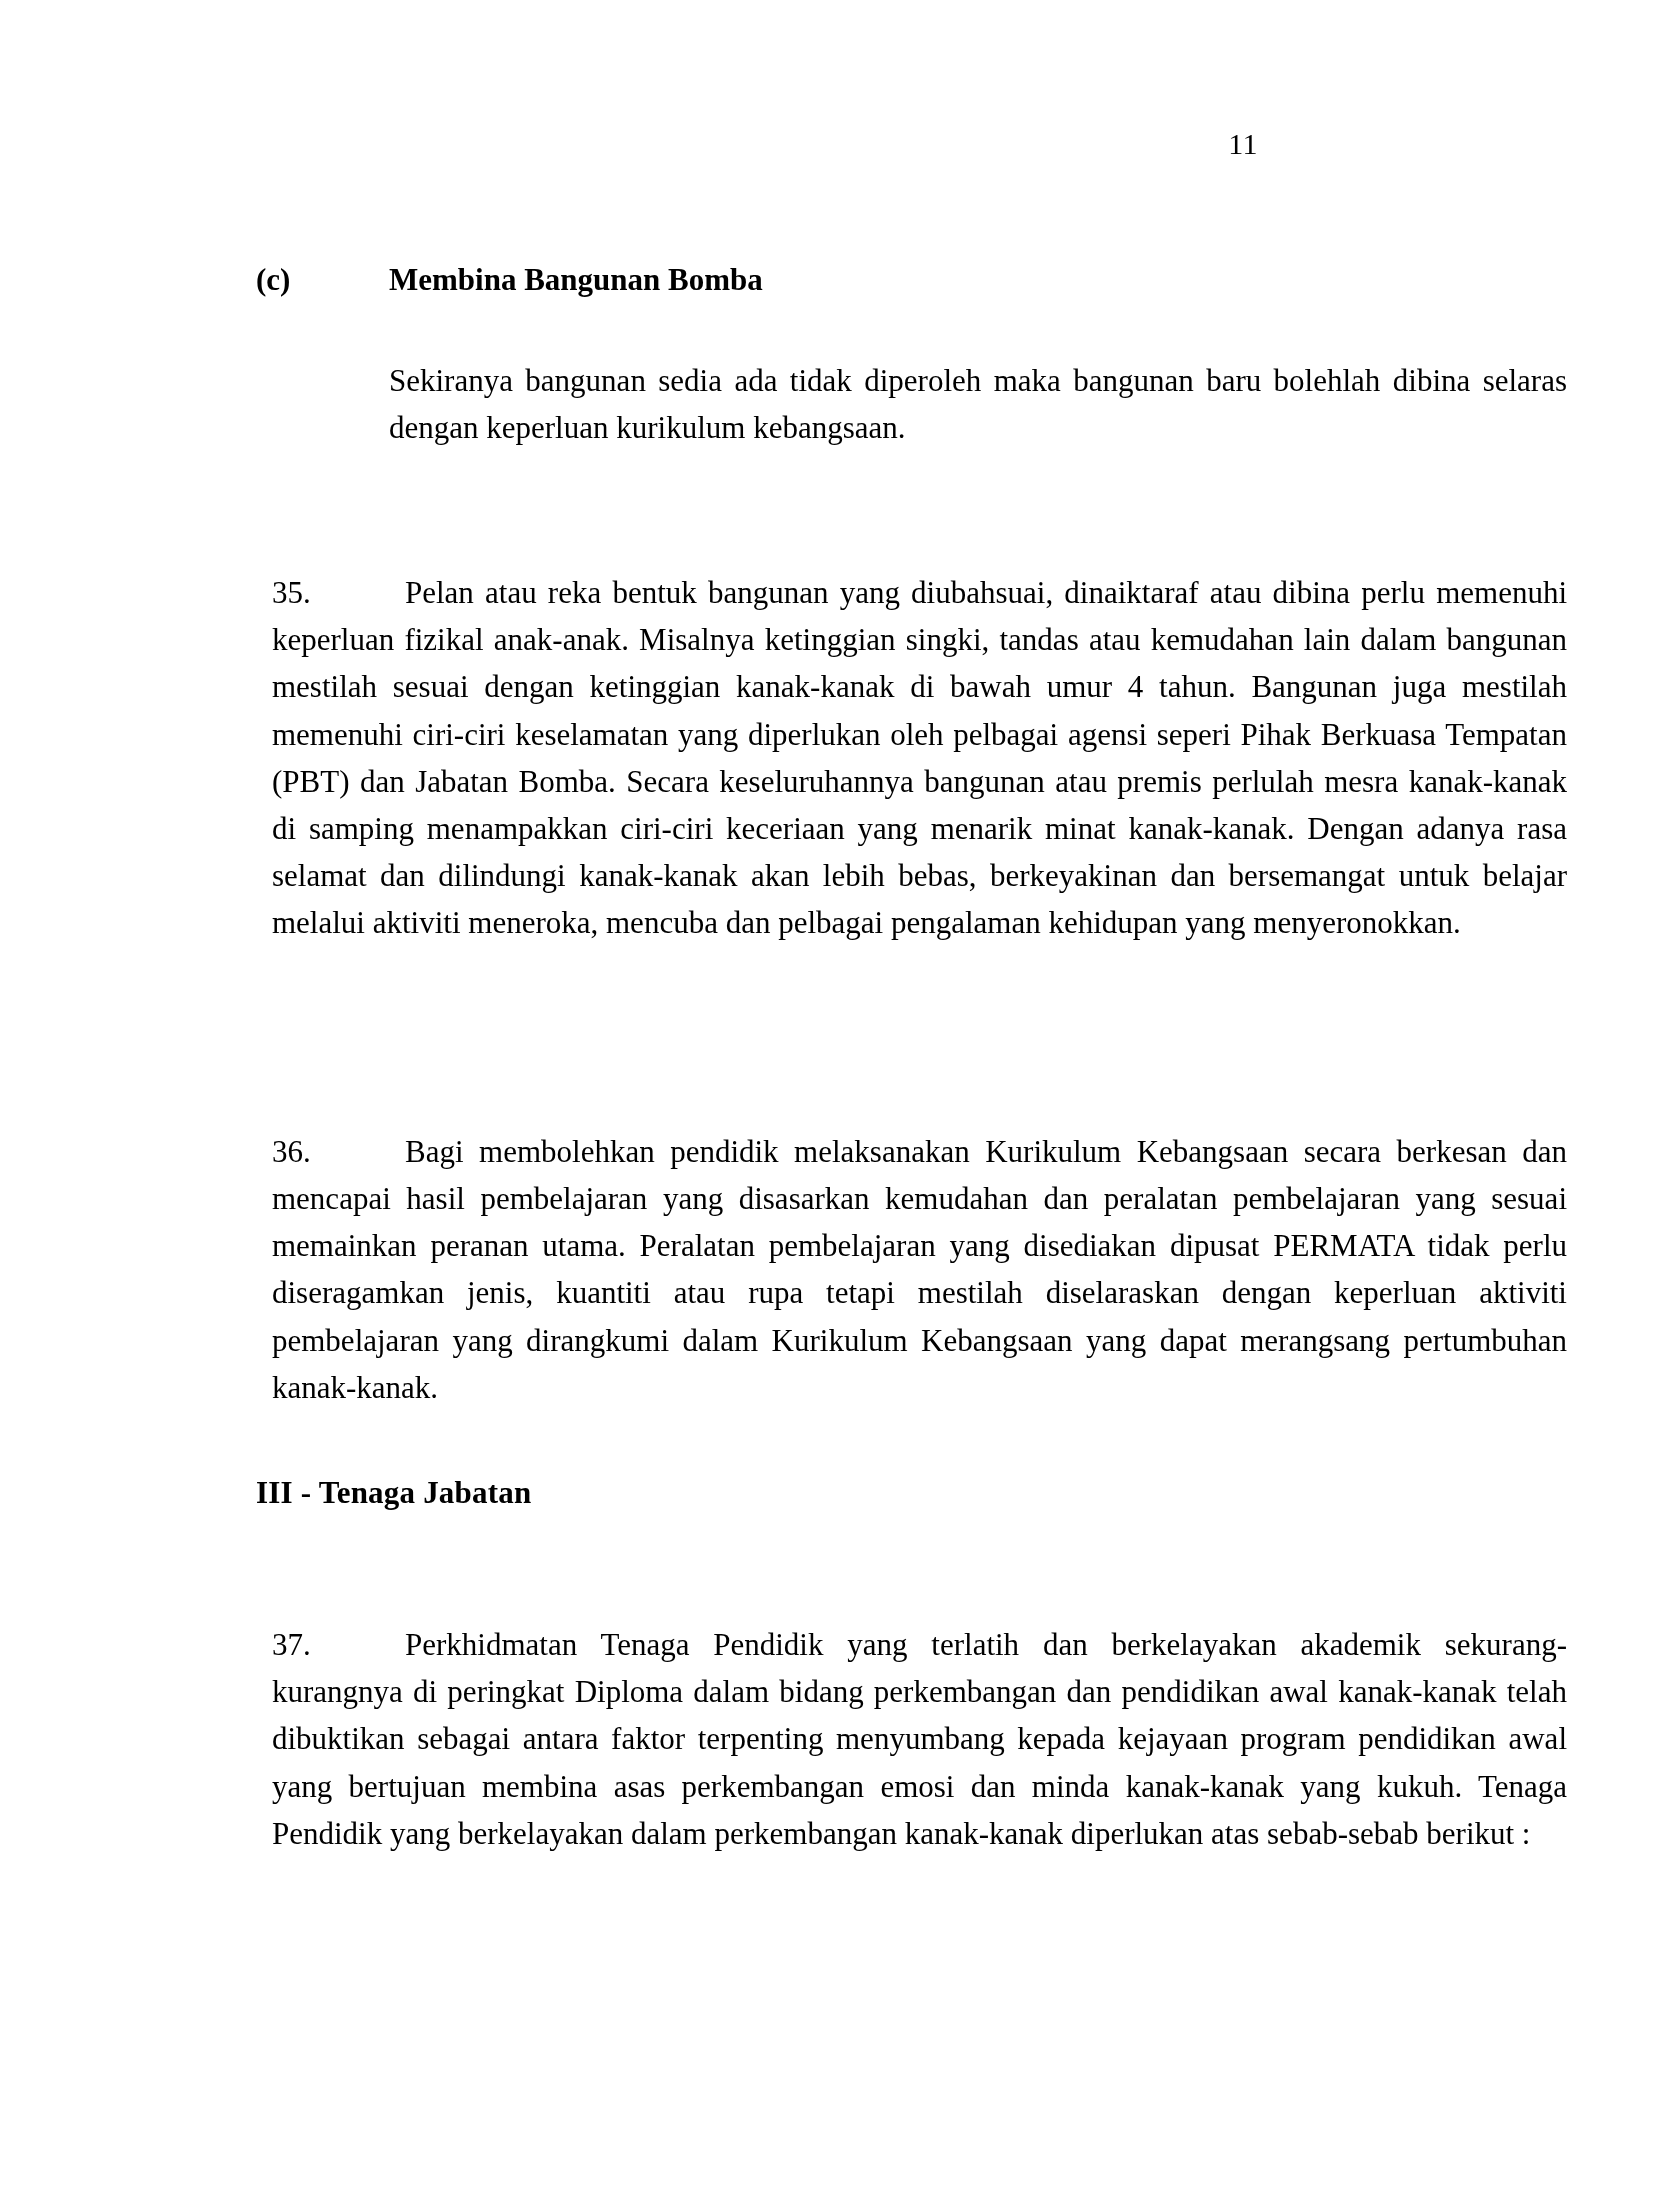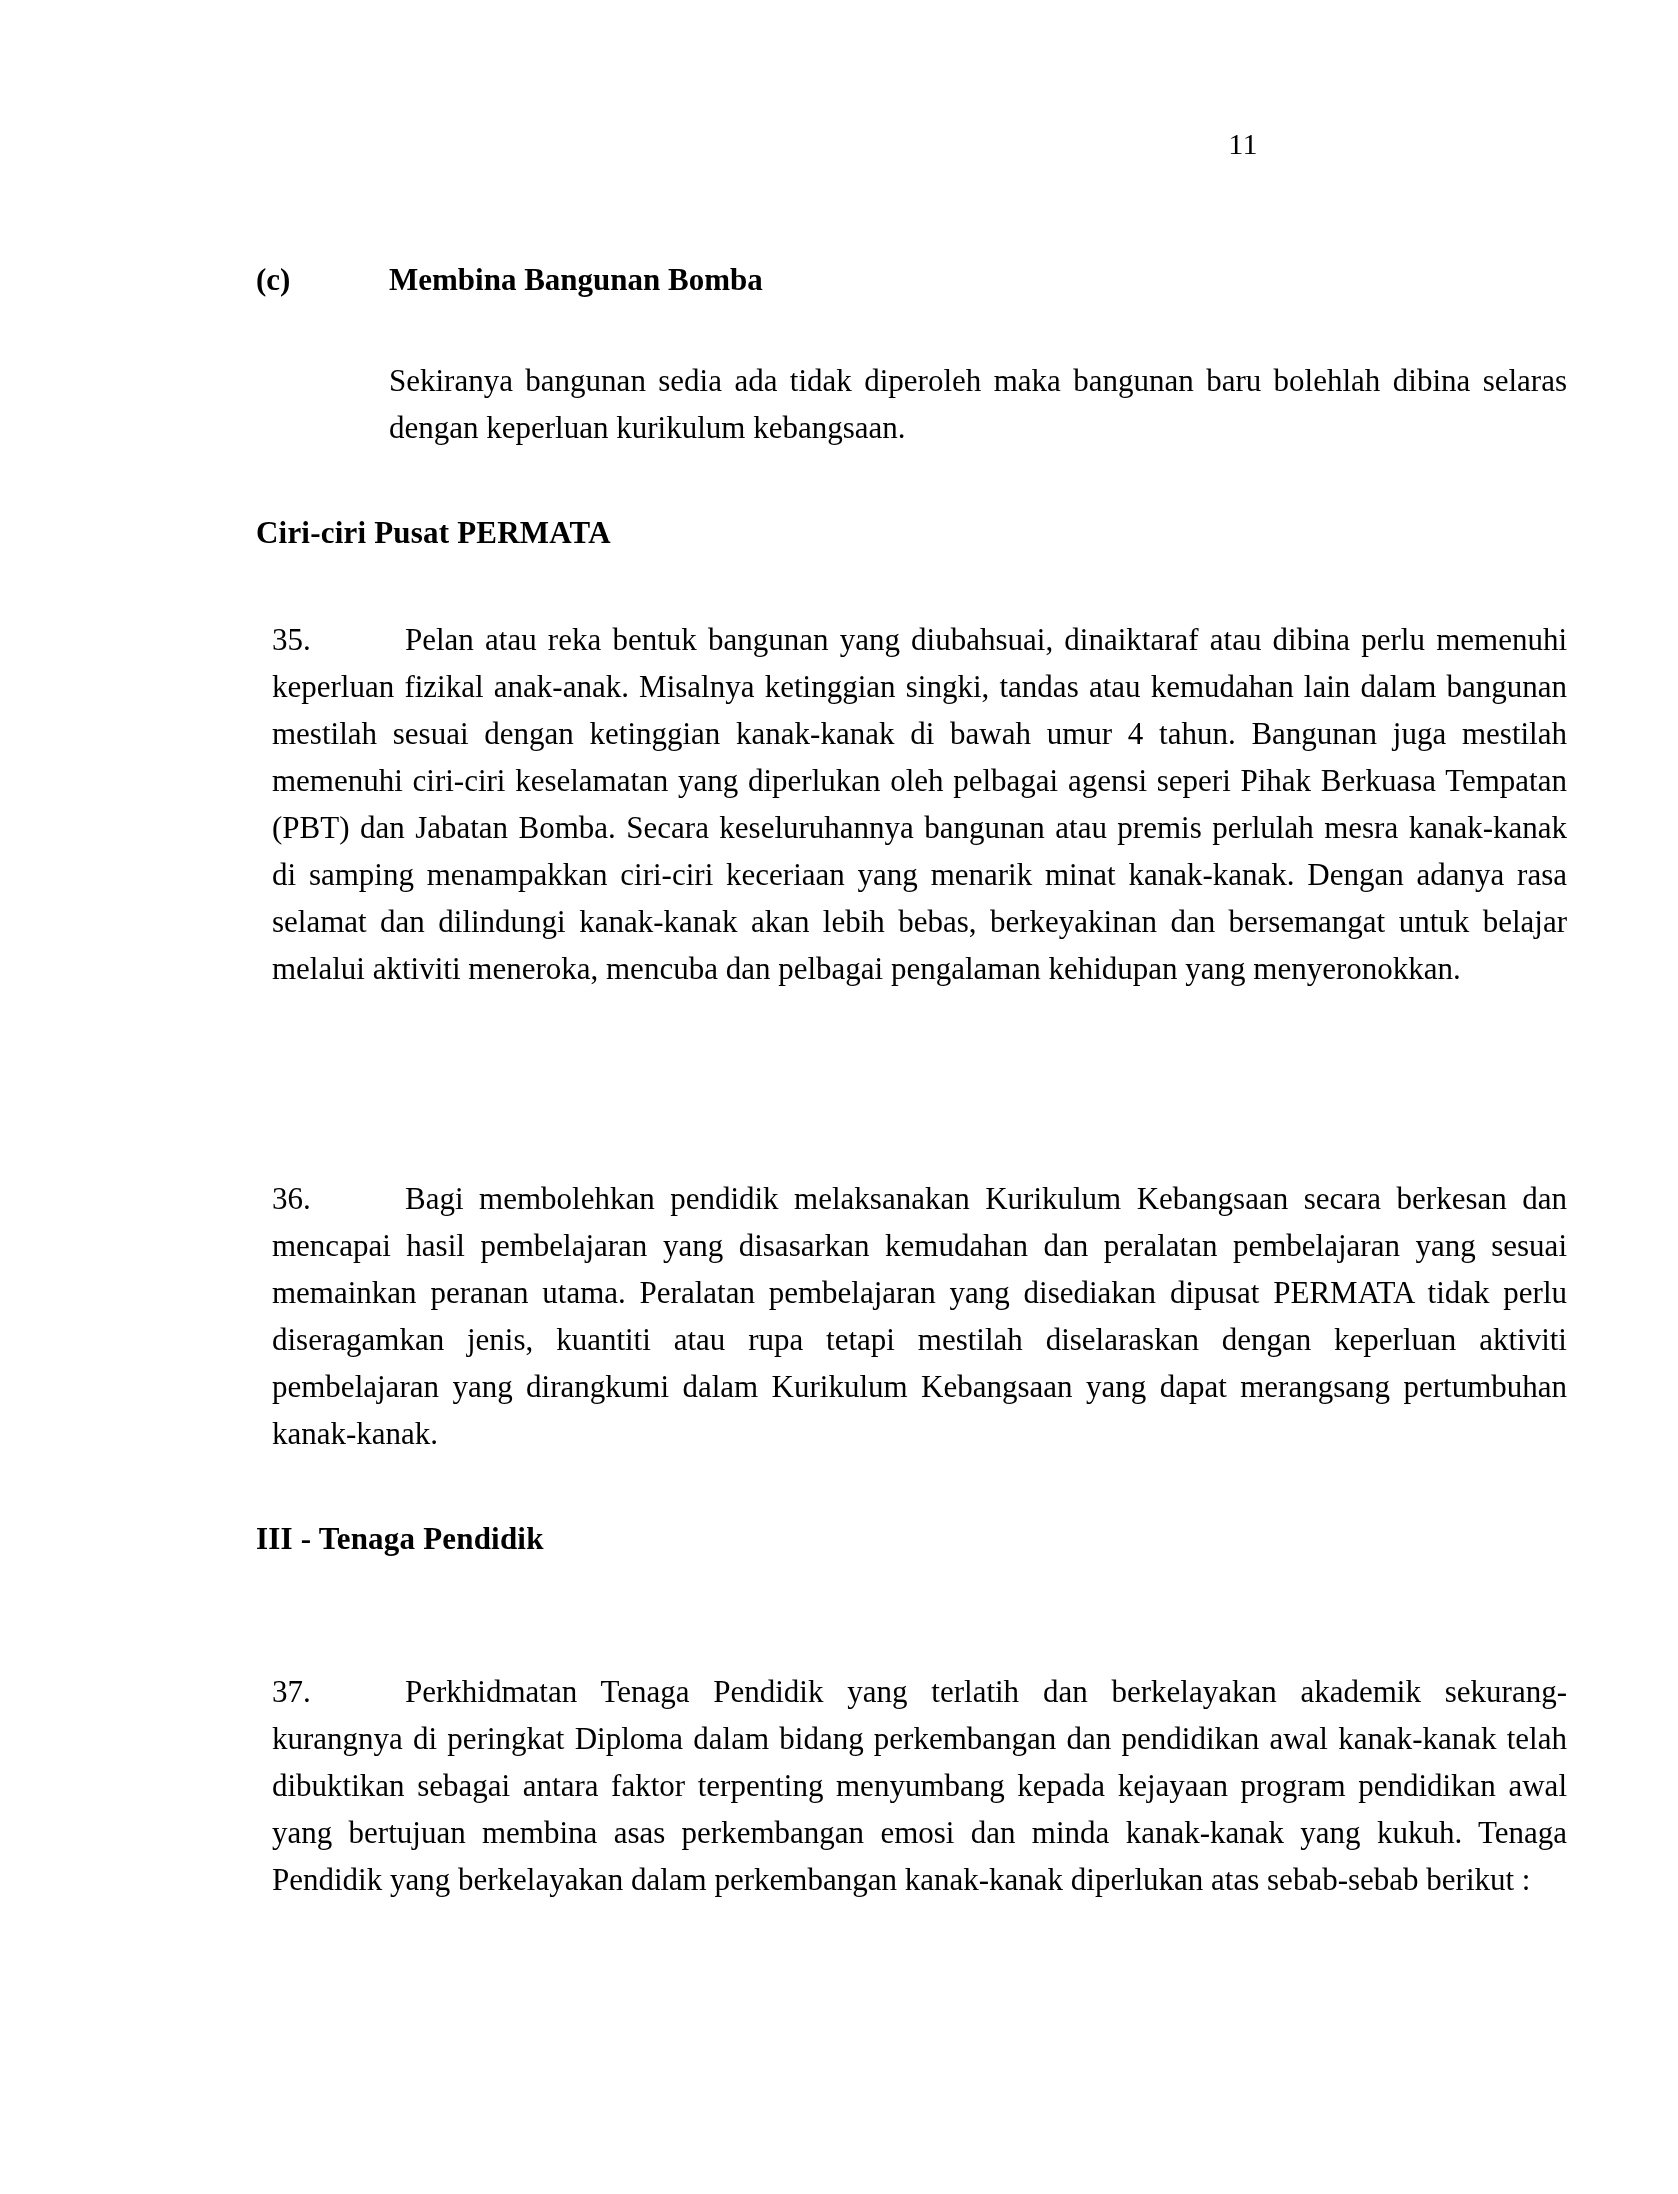--- a/index.html
+++ b/index.html
@@ -88,36 +88,35 @@
       <span class="marker">(c)</span>
       <span>Membina Bangunan Bomba</span>
     </div>
 
     <div class="sp-72"></div>
 
     <div class="para indent-block">Sekiranya bangunan sedia ada tidak diperoleh maka bangunan baru bolehlah dibina selaras dengan keperluan kurikulum kebangsaan.</div>
 
     <div class="sp-72"></div>
 
-    <div class="heading">Ciri-ciri Pusat PERMATA</div>
 
     <div class="sp-72"></div>
 
     <div class="para numbered"><span class="num-lead">35.</span><span>Pelan atau reka bentuk bangunan yang diubahsuai, dinaiktaraf atau dibina perlu memenuhi keperluan fizikal anak-anak. Misalnya ketinggian singki, tandas atau kemudahan lain dalam bangunan mestilah sesuai dengan ketinggian kanak-kanak di bawah umur 4 tahun. Bangunan juga mestilah memenuhi ciri-ciri keselamatan yang diperlukan oleh pelbagai agensi seperi Pihak Berkuasa Tempatan (PBT) dan Jabatan Bomba. Secara keseluruhannya bangunan atau premis perlulah mesra kanak-kanak di samping menampakkan ciri-ciri keceriaan yang menarik minat kanak-kanak. Dengan adanya rasa selamat dan dilindungi kanak-kanak akan lebih bebas, berkeyakinan dan bersemangat untuk belajar melalui aktiviti meneroka, mencuba dan pelbagai pengalaman kehidupan yang menyeronokkan.</span></div>
 
     <div class="sp-150"></div>
 
 
     <div class="sp-72"></div>
 
     <div class="para numbered"><span class="num-lead">36.</span><span>Bagi membolehkan pendidik melaksanakan Kurikulum Kebangsaan secara berkesan dan mencapai hasil pembelajaran yang disasarkan kemudahan dan peralatan pembelajaran yang sesuai memainkan peranan utama. Peralatan pembelajaran yang disediakan dipusat PERMATA tidak perlu diseragamkan jenis, kuantiti atau rupa tetapi mestilah diselaraskan dengan keperluan aktiviti pembelajaran yang dirangkumi dalam Kurikulum Kebangsaan yang dapat merangsang pertumbuhan kanak-kanak.</span></div>
 
     <div class="sp-72"></div>
 
-    <div class="heading">III - Tenaga Pendidik</div>
+    <div class="heading">III - Tenaga Jabatan</div>
 
     <div class="sp-56"></div>
 
 
     <div class="sp-72"></div>
 
     <div class="para numbered"><span class="num-lead">37.</span><span>Perkhidmatan Tenaga Pendidik yang terlatih dan berkelayakan akademik sekurang-kurangnya di peringkat Diploma dalam bidang perkembangan dan pendidikan awal kanak-kanak telah dibuktikan sebagai antara faktor terpenting menyumbang kepada kejayaan program pendidikan awal yang bertujuan membina asas perkembangan emosi dan minda kanak-kanak yang kukuh. Tenaga Pendidik yang berkelayakan dalam perkembangan kanak-kanak diperlukan atas sebab-sebab berikut :</span></div>
 
   </div>
 </div>

